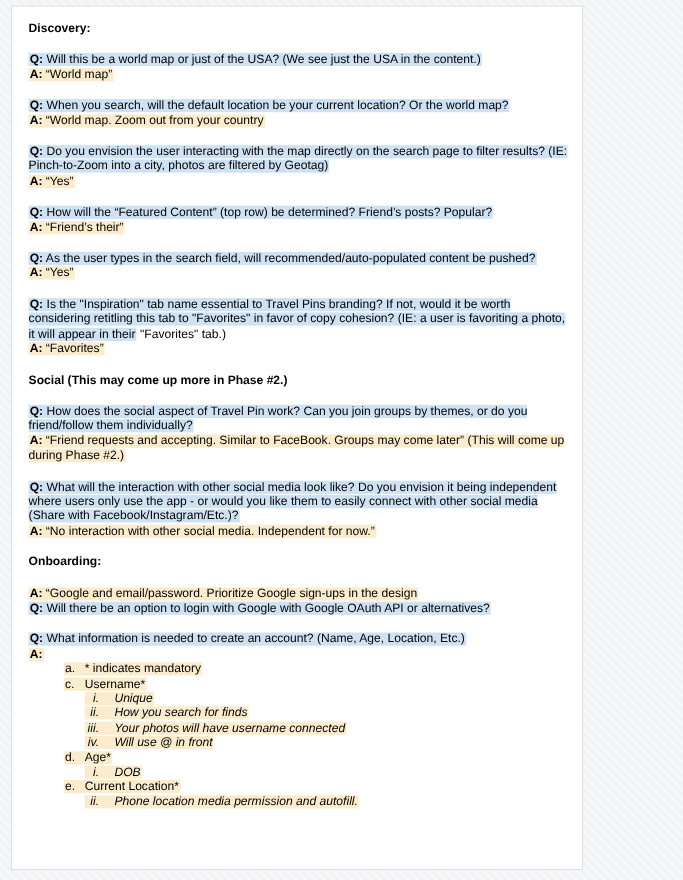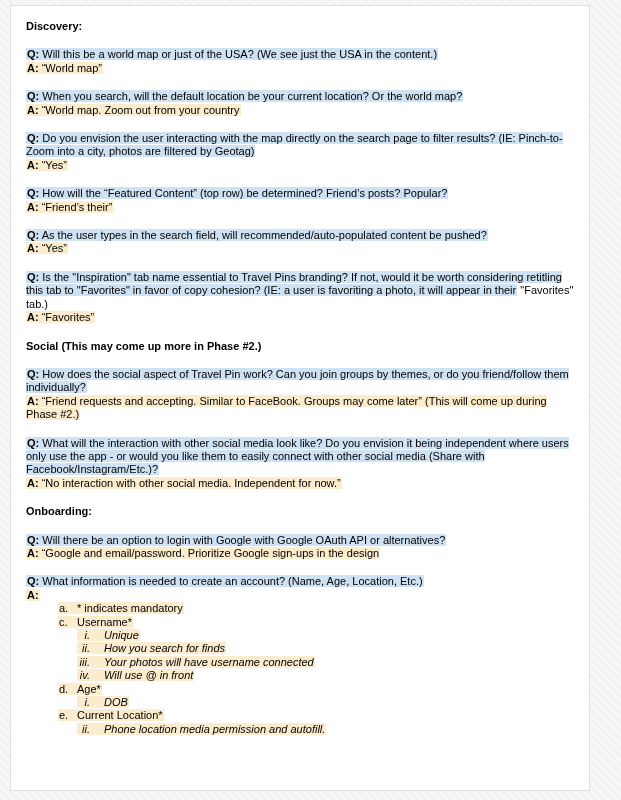--- a/index.html
+++ b/index.html
@@ -14,21 +14,21 @@
   html,body{margin:0;padding:0;}
   body{
     width:621px;
     background:repeating-linear-gradient(45deg,#f1f2f4 0 3px,#f6f7f9 3px 6px);
     font-family:"Liberation Sans", sans-serif;
     font-size:11px;
     line-height:13.4px;
     color:var(--text);
   }
   .page{
-    width:580px;
+    width:520px;
     min-height:786px;
     margin:5px 8px 9px 10px;
     background:var(--page-background);
     border:1px solid var(--page-border);
     padding:14px 9px 12px 15px;
   }
   p{margin:0;}
   .heading{font-weight:bold;margin:0 0 15px 0;}
   .heading.section{margin-top:3px;}
   .block{margin:0 0 15px 0;}
@@ -87,22 +87,22 @@
   </div>
 
   <div class="block">
     <p><span class="hl hl-q"><b class="lbl">Q:</b> <span>What will the interaction with other social media look like? Do you envision it being independent where users only use the app - or would you like them to easily connect with other social media (Share with Facebook/Instagram/Etc.)?</span></span></p>
     <p><span class="hl hl-a"><b class="lbl">A:</b> <span>“No interaction with other social media. Independent for now.”</span></span></p>
   </div>
 
   <p class="heading section">Onboarding:</p>
 
   <div class="block">
+    <p><span class="hl hl-a"><b class="lbl">A:</b> <span>“Google and email/password. Prioritize Google sign-ups in the design</span></span></p>
     <p><span class="hl hl-q"><b class="lbl">Q:</b> <span>Will there be an option to login with Google with Google OAuth API or alternatives?</span></span></p>
-    <p><span class="hl hl-a"><b class="lbl">A:</b> <span>“Google and email/password. Prioritize Google sign-ups in the design</span></span></p>
   </div>
 
   <div class="block last">
     <p><span class="hl hl-q"><b class="lbl">Q:</b> <span>What information is needed to create an account? (Name, Age, Location, Etc.)</span></span></p>
     <p><span class="hl hl-a"><b class="lbl">A:</b></span></p>
 
     <div class="li lvl1"><span class="hl hl-a"><span class="marker">a.</span><span>* indicates mandatory</span></span></div>
     <div class="li lvl1"><span class="hl hl-a"><span class="marker">c.</span><span>Username*</span></span></div>
     <div class="li lvl2"><span class="hl hl-a"><span class="marker">i.</span><span>Unique</span></span></div>
     <div class="li lvl2"><span class="hl hl-a"><span class="marker">ii.</span><span>How you search for finds</span></span></div>

